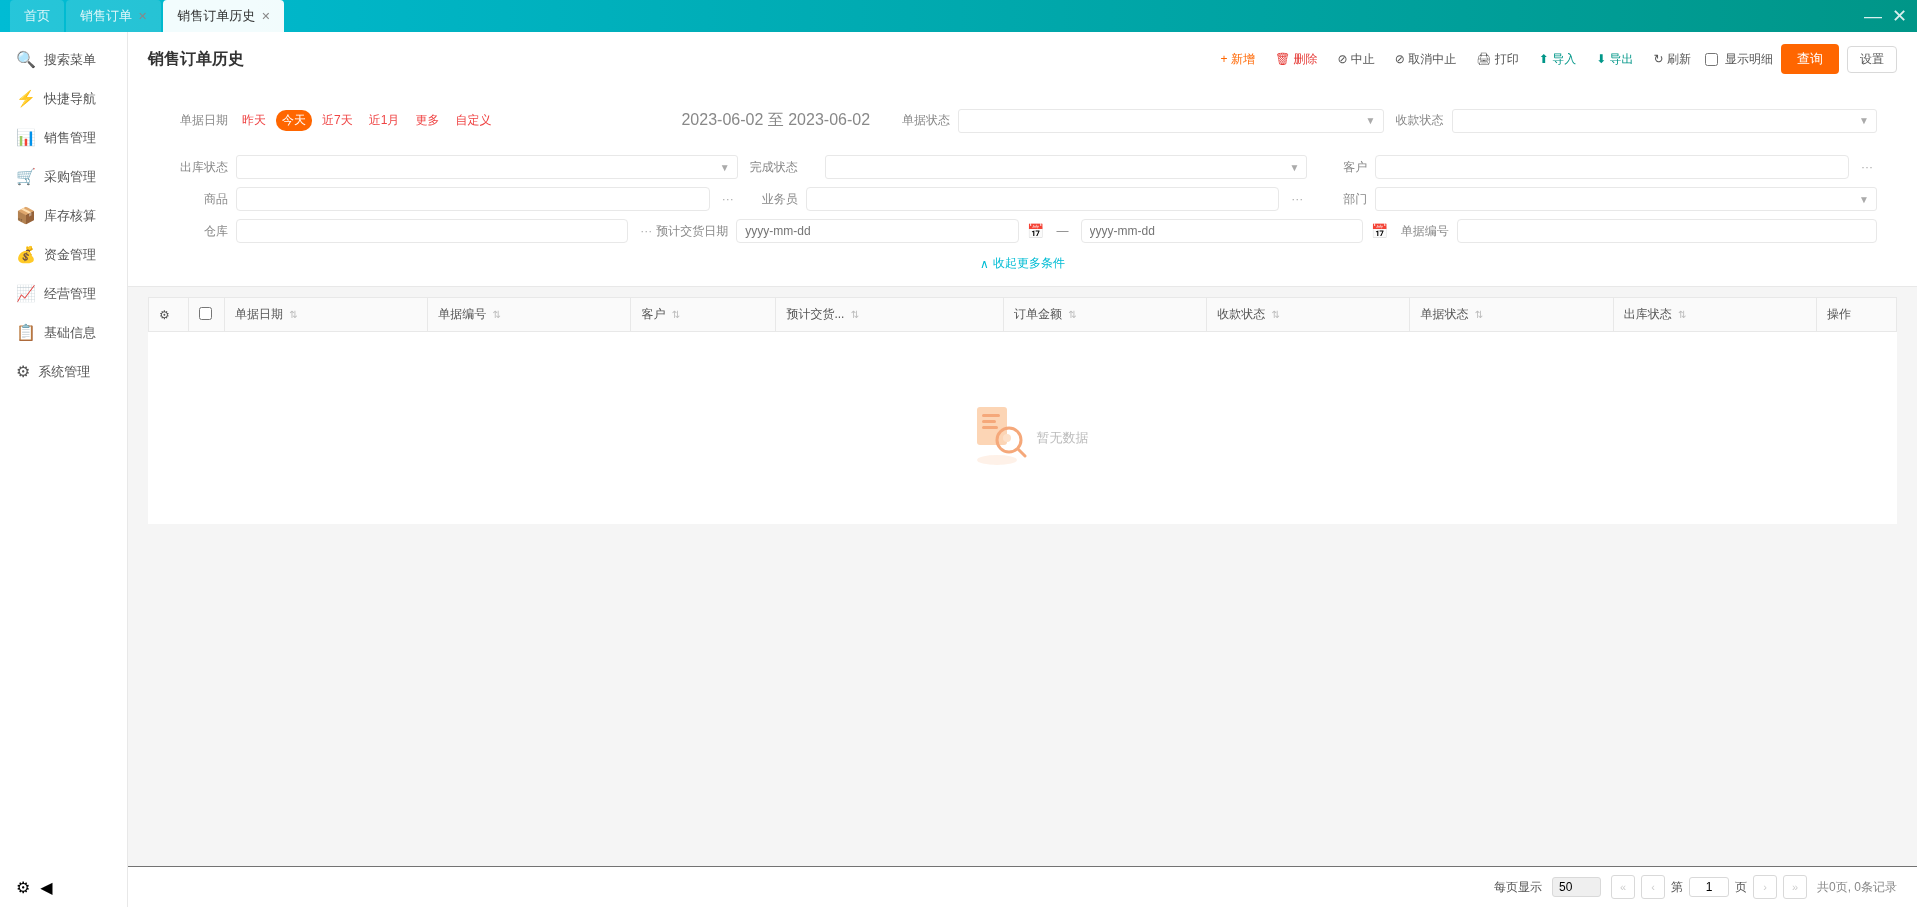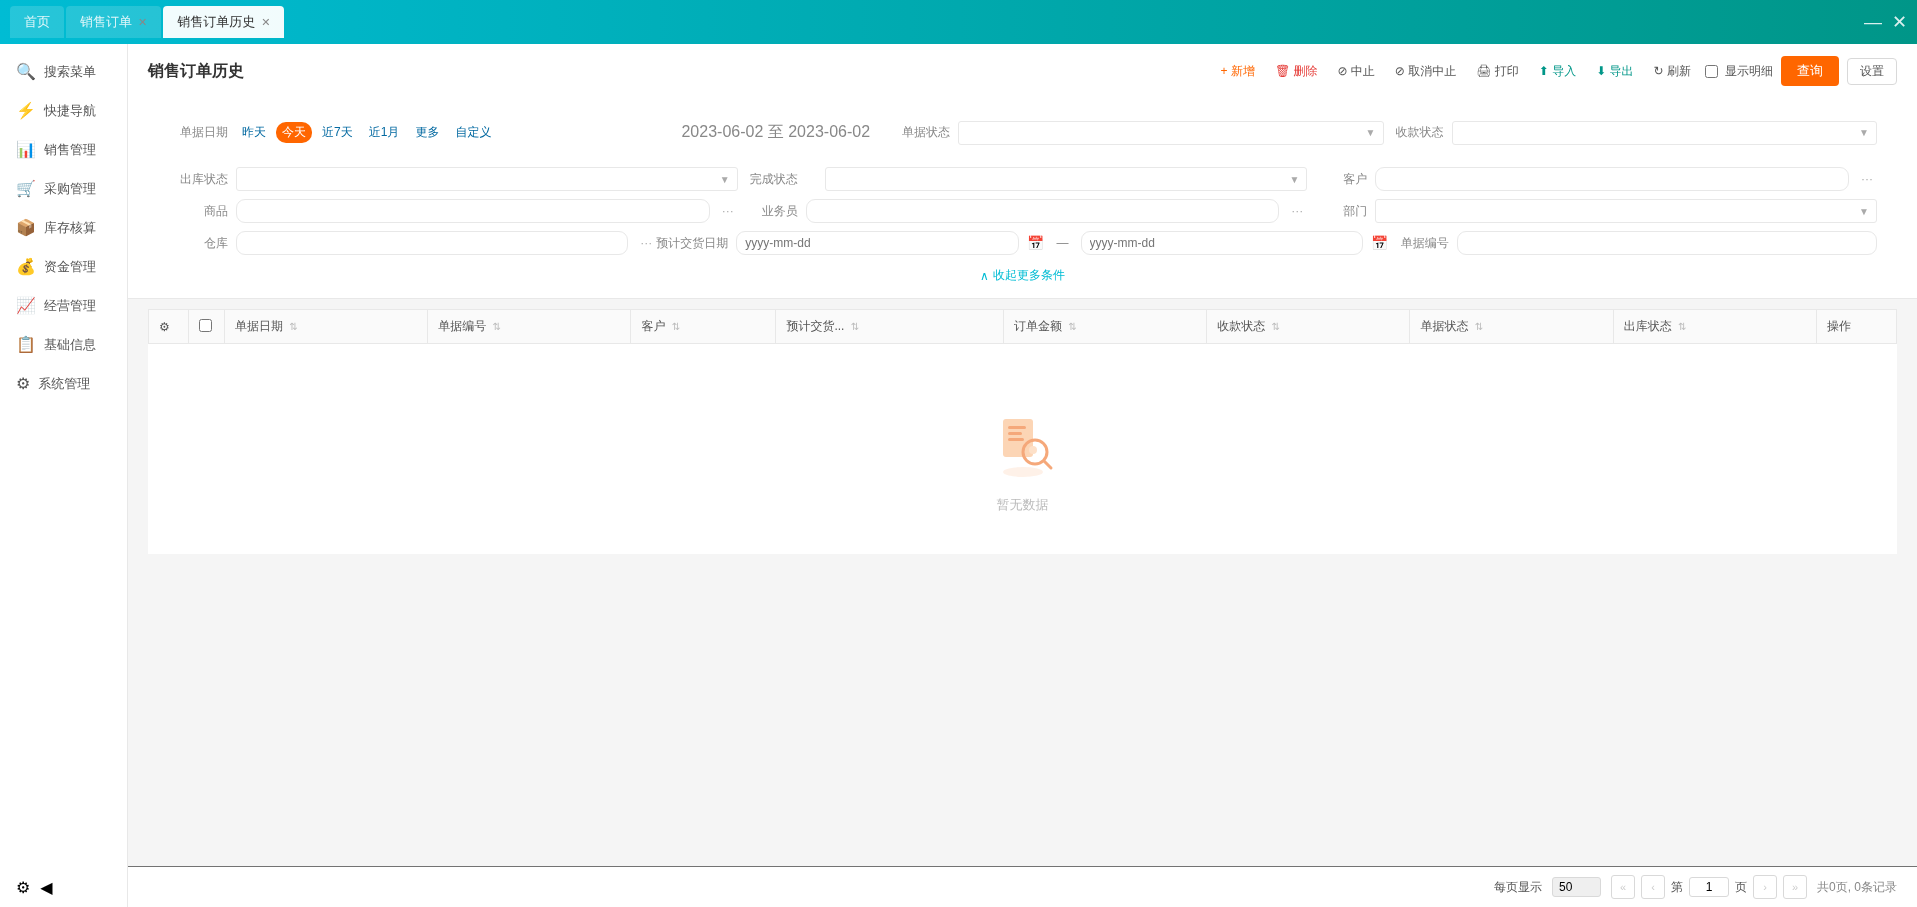--- a/index.html
+++ b/index.html
@@ -1,20 +1,20 @@
 <!DOCTYPE html>
 <html><head>
   <meta charset="utf-8">
   <style>
     * { box-sizing: border-box; margin: 0; padding: 0; font-family: 'Microsoft YaHei', Arial, sans-serif; }
     body { display: flex; flex-direction: column; height: 907px; overflow: hidden; background: #f5f5f5; }
 
     
     .top-bar {
-      height: 44px;
+      height: 32px;
       background: linear-gradient(to right, #00bcd4, #009688);
       display: flex;
       align-items: center;
       padding: 0 10px;
       justify-content: space-between;
       flex-shrink: 0;
     }
     .top-bar-tabs { display: flex; align-items: center; height: 100%; gap: 2px; }
     .top-tab {
       height: 32px;
@@ -158,21 +158,21 @@
     .filter-label {
       font-size: 12px;
       color: #888;
       white-space: nowrap;
       min-width: 60px;
       text-align: right;
     }
     .filter-input {
       flex: 1;
       border: 1px solid #e8e8e8;
-      border-radius: 9px;
+      border-radius: 4px;
       padding: 4px 8px;
       font-size: 12px;
       color: #333;
       background: #fff;
       outline: none;
     }
     .filter-select {
       flex: 1;
       border: 1px solid #e8e8e8;
       border-radius: 3px;
@@ -202,21 +202,21 @@
       display: flex;
       align-items: center;
       gap: 4px;
       font-size: 12px;
       flex-wrap: nowrap;
     }
     .date-quick-btn {
       padding: 2px 6px;
       border-radius: 3px;
       cursor: pointer;
-      color: #0369a1;
+      color: #ef4444;
       font-size: 12px;
     }
     .date-quick-btn.active {
       background: #ff6600;
       color: #fff;
       border-radius: 10px;
     }
     .ellipsis-btn {
       font-size: 12px;
       color: #aaa;
@@ -269,23 +269,23 @@
       padding: 8px 10px;
       color: #333;
     }
     .th-settings { width: 40px; text-align: center; }
     .th-checkbox { width: 36px; text-align: center; }
     .th-ops { width: 80px; text-align: center; }
 
     
     .empty-state {
       display: flex;
-      flex-direction: column;
-      align-items: center;
-      justify-content: flex-end;
+      flex-direction: row;
+      align-items: center;
+      justify-content: center;
       padding: 60px 0 40px 0;
       color: #bbb;
       font-size: 13px;
     }
     .empty-icon {
       width: 80px;
       height: 80px;
       margin-bottom: 12px;
     }
 

